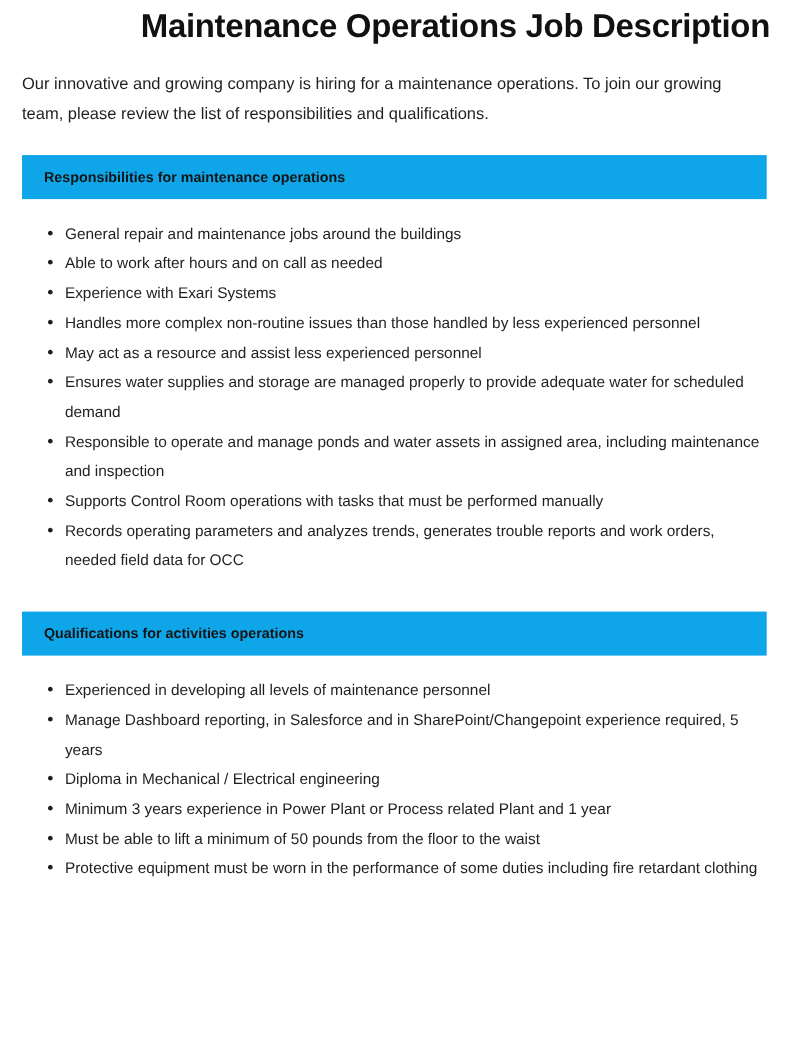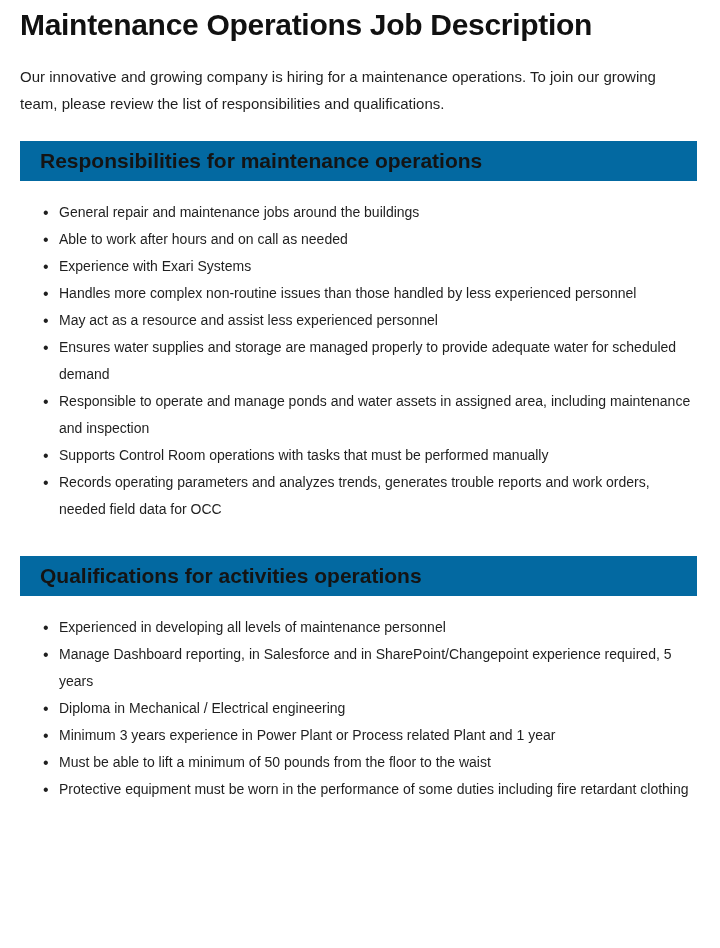--- a/index.html
+++ b/index.html
@@ -17,46 +17,46 @@
   .page {
     width: 720px;
     min-height: 948px;
     box-sizing: border-box;
     padding: 0;
     background: #ffffff;
   }
   .doc-title {
     font-size: 30px;
     font-weight: bold;
-    text-align: left;
+    text-align: right;
     color: #111111;
     letter-spacing: -0.3px;
     margin: 0;
     padding: 6px 20px 0 20px;
     line-height: 1.25;
   }
   .intro {
     font-size: 15px;
     line-height: 27px;
     color: #1f1f1f;
     margin: 0;
     padding: 19px 20px 0 20px;
     max-width: 700px;
     box-sizing: border-box;
   }
   .section {
     margin: 0;
     padding: 0;
   }
   .section-head {
-    background: #0369a1;
+    background: #0ea5e9;
     margin: 24px 23px 0 20px;
     padding: 10px 0 10px 20px;
     box-sizing: border-box;
-    font-size: 21px;
+    font-size: 13px;
     font-weight: bold;
     color: #141414;
     line-height: 20px;
   }
   .section-list {
     list-style: none;
     margin: 0;
     padding: 18px 20px 0 20px;
   }
   .section-list li {

